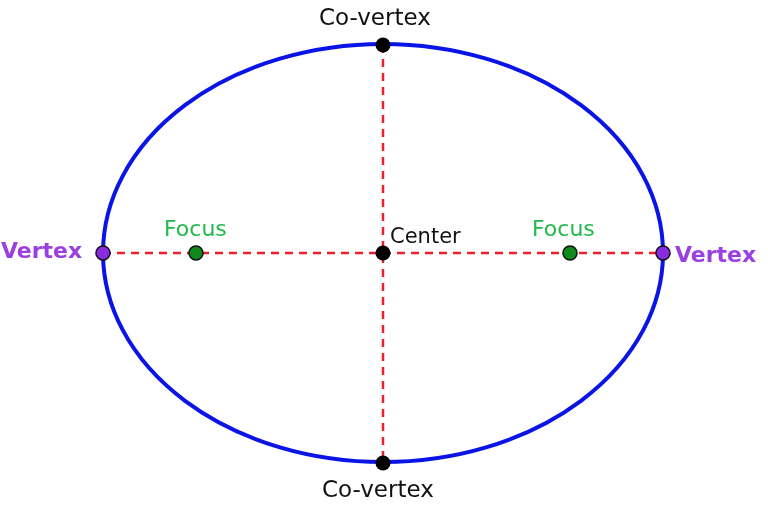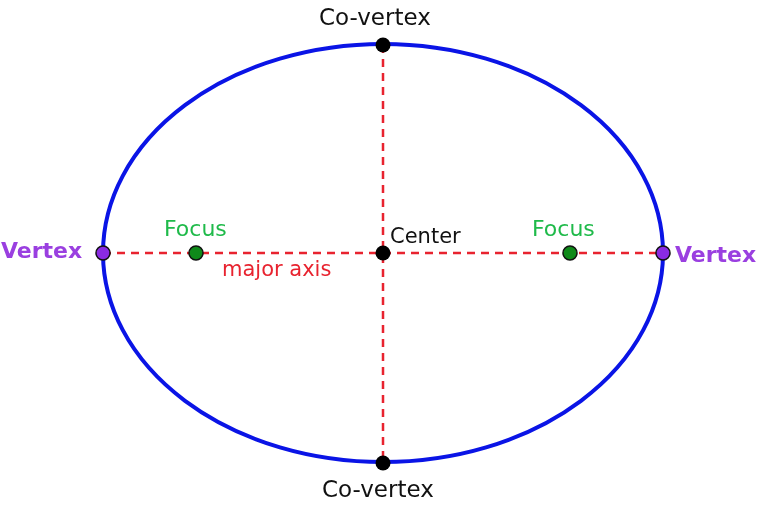--- a/index.html
+++ b/index.html
@@ -26,19 +26,18 @@
     <circle cx="663" cy="253" r="7" fill="#8a2be2" stroke="#111" stroke-width="1.5"></circle>
     <circle cx="196" cy="253" r="7" fill="#0f8a1a" stroke="#111" stroke-width="1.5"></circle>
     <circle cx="570" cy="253" r="7" fill="#0f8a1a" stroke="#111" stroke-width="1.5"></circle>
     <circle cx="383" cy="253" r="7.5" fill="#000"></circle>
     <circle cx="383" cy="45" r="7.5" fill="#000"></circle>
     <circle cx="383" cy="463" r="7.5" fill="#000"></circle>
   </svg>
 
   <span class="lbl black" style="left:319px; top:6px;">Co-vertex</span>
   <span class="lbl black" style="left:322px; top:478px;">Co-vertex</span>
-  <span class="lbl red" style="left:222px; top:259px;">major axis</span>
   <span class="lbl black" style="left:390px; top:226px; font-size:21px;">Center</span>
   <span class="lbl green" style="left:164px; top:218px;">Focus</span>
   <span class="lbl green" style="left:532px; top:218px;">Focus</span>
   <span class="lbl purple" style="left:1px; top:240px;">Vertex</span>
   <span class="lbl purple" style="left:675px; top:244px;">Vertex</span>
 </div>
 
 </body></html>

